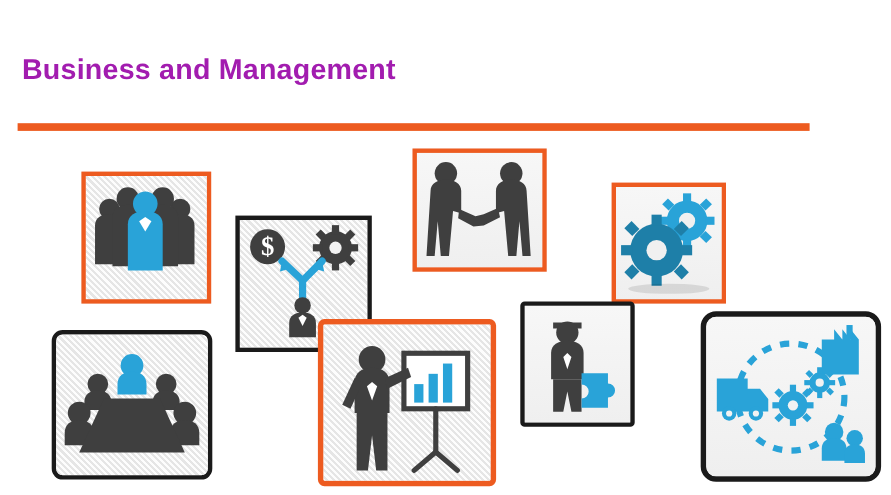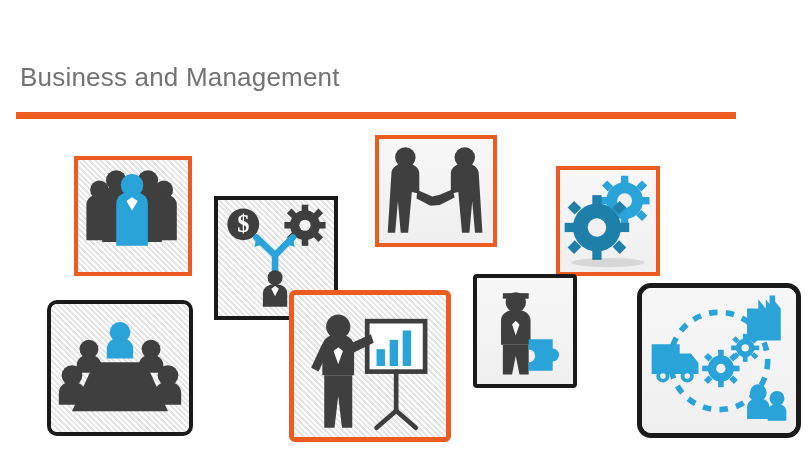--- a/index.html
+++ b/index.html
@@ -17,24 +17,24 @@
   #slide {
     position: absolute;
     left: 0; top: 0;
     width: 810px;
     height: 450px;
     background: #ffffff;
   }
   #title {
     position: absolute;
     left: 20px;
-    top: 62px;
+    top: 48px;
     font-size: 26px;
-    font-weight: normal;
-    color: #737373;
+    font-weight: bold;
+    color: #a21caf;
     letter-spacing: 0.2px;
     white-space: nowrap;
   }
   #title-rule {
     position: absolute;
     left: 16px;
     top: 112px;
     width: 720px;
     height: 7px;
     background: #ED5B20;

